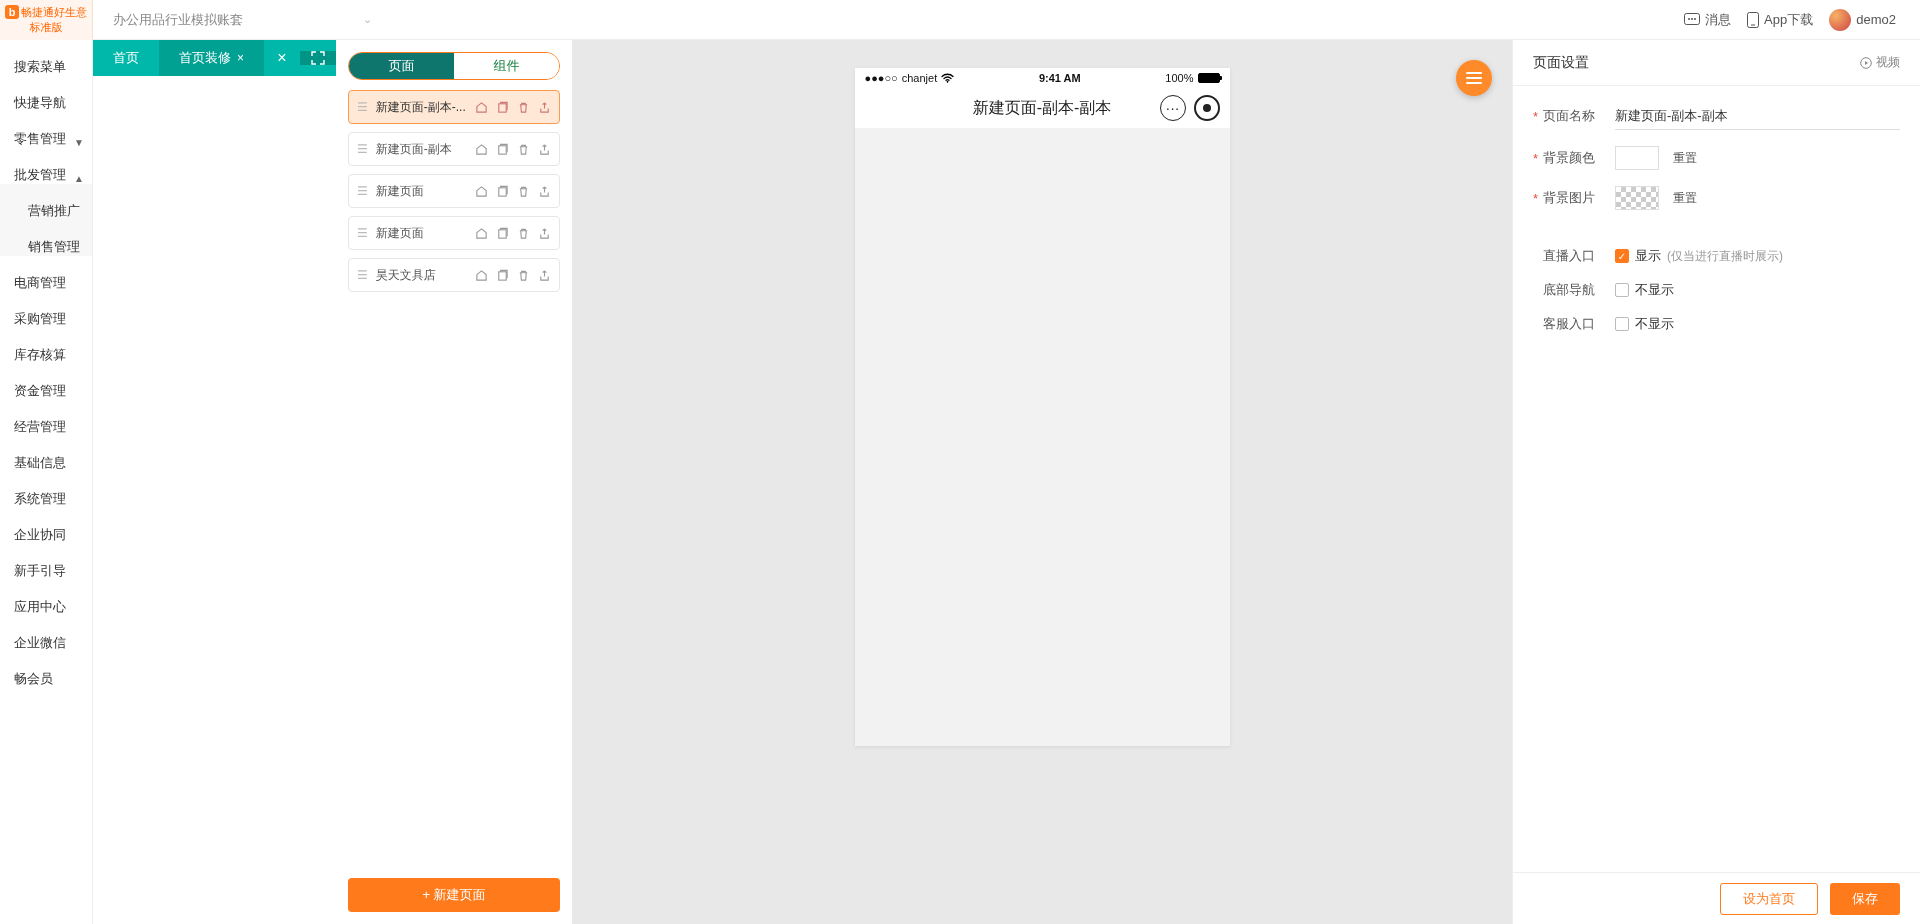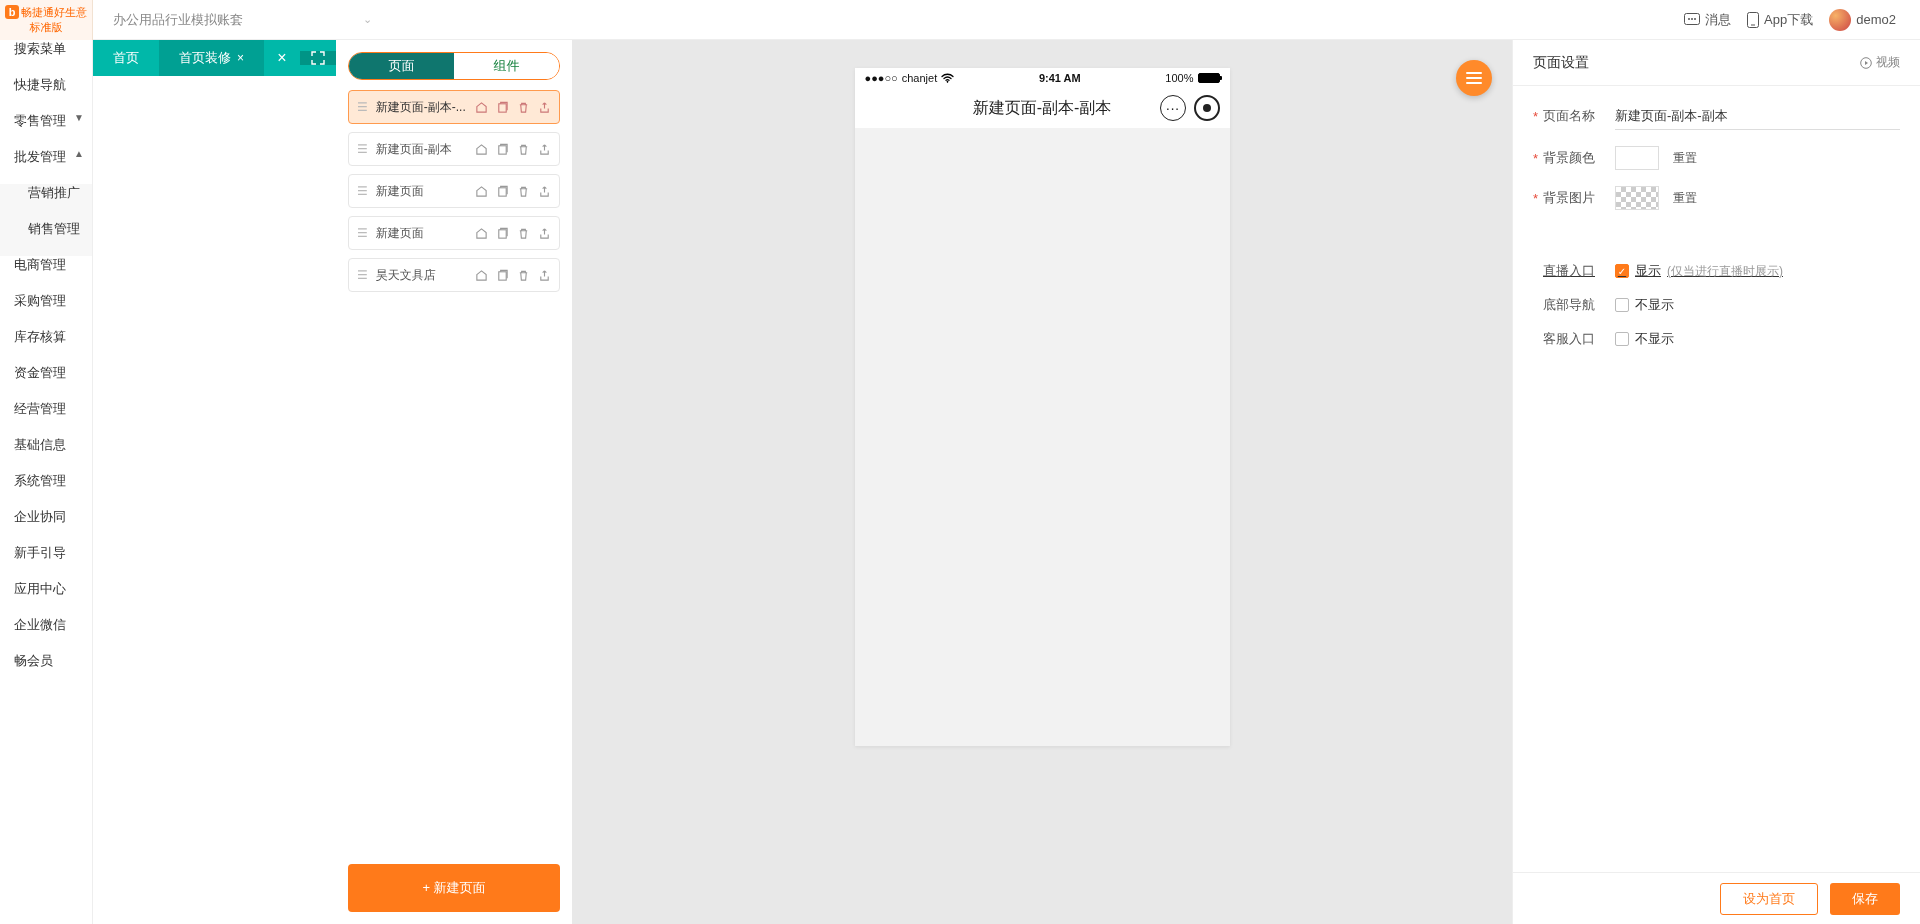--- a/index.html
+++ b/index.html
@@ -13,21 +13,21 @@
 .logo-sub { color:#f60; font-size:11px; }
 .acct-sel { margin-left:20px; color:#888; font-size:13px; display:flex; align-items:center; gap:120px;}
 .acct-sel .chev { color:#bbb; font-size:11px;}
 .hdr-right { margin-left:auto; display:flex; align-items:center; gap:16px; padding-right:24px; color:#555; font-size:13px;}
 .hdr-right .itm{display:flex;align-items:center;gap:5px; cursor:pointer;}
 .avatar{width:22px;height:22px;border-radius:50%;background:radial-gradient(circle at 30% 30%,#f7b267,#c44);}
 
 
 .main { display:flex; height:884px; }
 .sidebar { width:93px; background:#fff; border-right:1px solid #eee; overflow:hidden; }
-.sidebar .mi { height:36px; display:flex; align-items:flex-start; padding-left:14px; font-size:13px; color:#333; cursor:pointer;}
+.sidebar .mi { height:36px; display:flex; align-items:flex-end; padding-left:14px; font-size:13px; color:#333; cursor:pointer;}
 .sidebar .mi.sub { padding-left:28px; color:#333; background:#f7f7f7;}
 .sidebar .mi .arr { margin-left:auto; margin-right:8px; font-size:10px; color:#666;}
 .sidebar-wrap{height:100%;overflow-y:auto;}
 
 
 .content { flex:1; display:flex; flex-direction:row; }
 .tabs { height:36px; background:#00b8a9; display:flex; align-items:stretch; }
 .tab { padding:0 20px; display:flex; align-items:center; color:#fff; font-size:13px; cursor:pointer; gap:6px;}
 .tab.active { background:#00a093; }
 .tab .x{font-size:12px;}
@@ -42,21 +42,21 @@
 .seg div{flex:1; text-align:center; font-size:13px; height:26px; line-height:26px; cursor:pointer;}
 .seg .on{ background:#0f766e; color:#fff;}
 .seg .off{ color:#15803d; background:#fff;}
 .plist { flex:1; }
 .pitem{ height:34px; border:1px solid #e6e6e6; border-radius:4px; margin-bottom:8px; display:flex; align-items:center; padding:0 8px; gap:8px; font-size:12px; color:#555; background:#fff;}
 .pitem.sel{ background:#ffe9d6; border-color:#ff9a4d; color:#333;}
 .pitem .drag{color:#bbb; font-size:12px;}
 .pitem .nm{flex:1; white-space:nowrap; overflow:hidden; text-overflow:ellipsis;}
 .pitem .ico{color:#999; font-size:13px; cursor:pointer;}
 .pitem.sel .ico{color:#c77;}
-.newpage-btn{height:48px; margin:8px 0 12px; background:#ff7a1a; color:#fff; border-radius:4px; display:flex; align-items:center; justify-content:center; font-size:13px; cursor:pointer;}
+.newpage-btn{height:34px; margin:8px 0 12px; background:#ff7a1a; color:#fff; border-radius:4px; display:flex; align-items:center; justify-content:center; font-size:13px; cursor:pointer;}
 
 .canvas{ flex:1; background:#e8e8e8; position:relative; display:flex; justify-content:center; padding-top:28px;}
 .phone{ width:375px; height:678px; background:#fff; box-shadow:0 1px 4px rgba(0,0,0,.08);}
 .ph-status{height:20px; display:flex; align-items:center; padding:0 10px; font-size:11px; color:#111;}
 .ph-status .l{display:flex; align-items:center; gap:4px;}
 .ph-status .c{flex:1; text-align:center; font-weight:600;}
 .ph-status .r{display:flex; align-items:center; gap:4px;}
 .batt{width:22px;height:10px;border:1px solid #000;border-radius:2px;position:relative;background:#000;}
 .batt:after{content:"";position:absolute;right:-3px;top:2px;width:2px;height:4px;background:#000;border-radius:0 1px 1px 0;}
 .ph-title{height:40px; display:flex; align-items:center; justify-content:center; position:relative; font-size:16px; color:#222;}
@@ -75,21 +75,21 @@
 .rp-body{flex:1; padding:16px 20px;}
 .fld{display:flex; align-items:center; margin-bottom:16px; font-size:13px;}
 .fld .star{color:#e74c3c; width:10px;}
 .fld .lab{width:72px; color:#555;}
 .fld .inp{flex:1; height:28px; border:0; border-bottom:1px solid #ddd; font-size:13px; padding:2px 0; color:#333;}
 .fld .swatch{width:44px;height:24px;border:1px solid #ddd;background:#fff;}
 .fld .checker{width:44px;height:24px;border:1px solid #ddd;
  background-image:linear-gradient(45deg,#ccc 25%,transparent 25%),linear-gradient(-45deg,#ccc 25%,transparent 25%),linear-gradient(45deg,transparent 75%,#ccc 75%),linear-gradient(-45deg,transparent 75%,#ccc 75%);
  background-size:10px 10px;background-position:0 0,0 5px,5px -5px,-5px 0;}
 .fld .reset{margin-left:14px; color:#555; cursor:pointer; font-size:12px;}
-.fld.gap-top{margin-top:52px;text-decoration:underline;}
+.fld.gap-top{margin-top:37px;}
 .chk{width:14px;height:14px;border:1px solid #bbb;border-radius:2px;display:inline-flex;align-items:center;justify-content:center;margin-right:6px;}
 .chk.on{background:#ff7a1a;border-color:#ff7a1a;color:#fff;font-size:10px;}
 .hint{color:#999;margin-left:6px;font-size:12px;}
 .rp-ft{height:52px;border-top:1px solid #eee;display:flex;align-items:center;justify-content:flex-end;gap:12px;padding:0 20px;}
 .btn{height:32px;padding:0 22px;border-radius:3px;font-size:13px;display:flex;align-items:center;cursor:pointer;}
 .btn.ghost{border:1px solid #ff7a1a;color:#ff7a1a;background:#fff;}
 .btn.primary{background:#ff7a1a;color:#fff;}
 
 svg{display:block;}
 </style>

